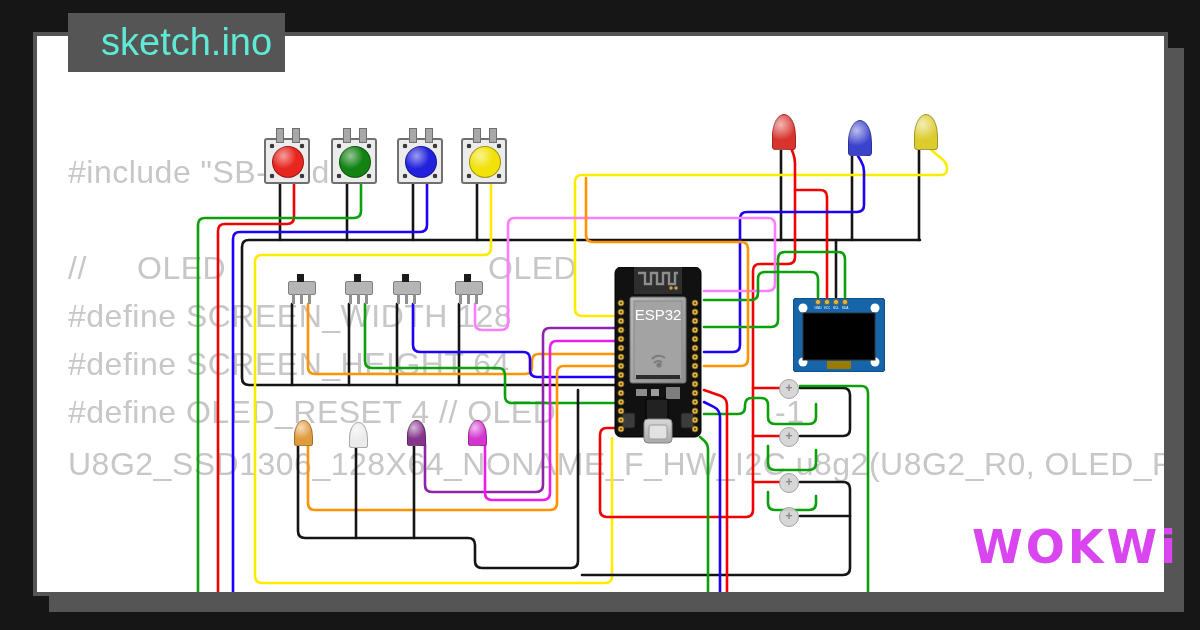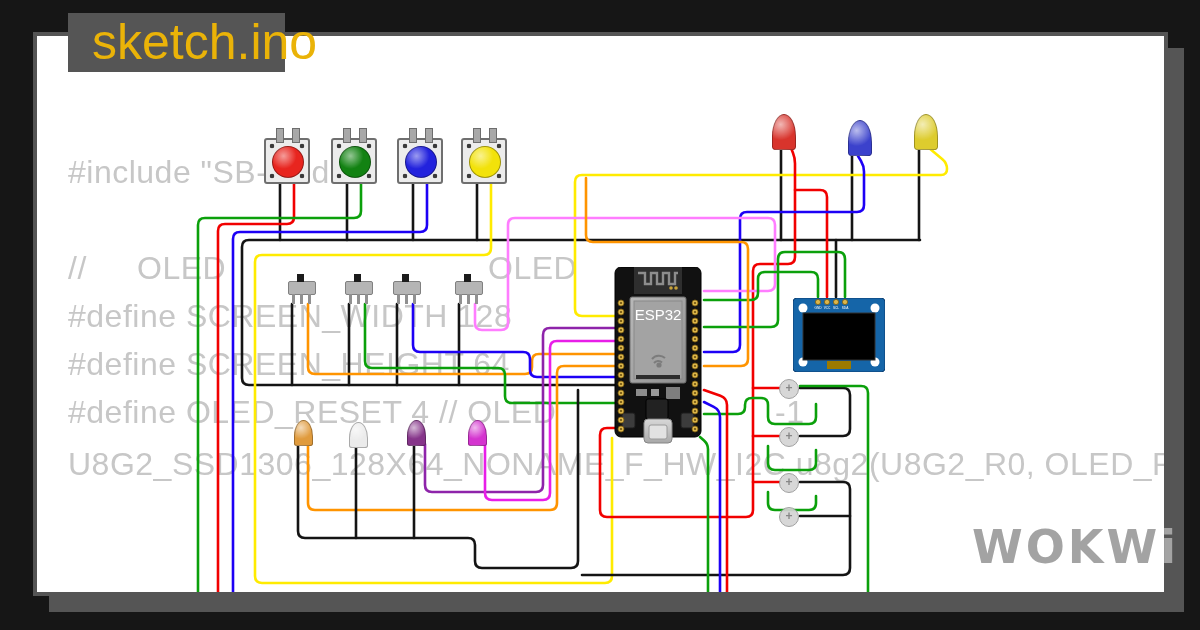--- a/index.html
+++ b/index.html
@@ -3,22 +3,22 @@
 <meta charset="utf-8">
 <style>
   html,body{margin:0;padding:0;}
   body{width:1200px;height:630px;overflow:hidden;background:#161616;position:relative;
        font-family:"Liberation Sans",sans-serif;}
   .canvas{position:absolute;left:33px;top:32px;width:1127px;height:556px;background:#fff;
           border:4px solid #555;box-shadow:16px 16px 0 #555;overflow:hidden;}
   .code-line{position:absolute;color:#c7c7c7;font-size:32px;letter-spacing:0.5px;
              white-space:pre;font-family:"Liberation Sans",sans-serif;}
   .tab{position:absolute;left:68px;top:13px;width:217px;height:59px;background:#555;z-index:40;}
-  .tab span{display:block;color:#eab308;font-size:50px;line-height:59px;padding-left:24px;}
-  .logo{position:absolute;left:972px;top:520px;z-index:30;color:#a3a3a3;font-size:46px;
+  .tab span{display:block;color:#5eead4;font-size:38px;line-height:59px;padding-left:33px;}
+  .logo{position:absolute;left:972px;top:520px;z-index:30;color:#d946ef;font-size:46px;
         font-weight:bold;letter-spacing:3px;font-family:"DejaVu Sans",sans-serif;}
   #wire-svg{position:absolute;left:37px;top:36px;width:1127px;height:556px;z-index:5;pointer-events:none;}
   .comp{position:absolute;z-index:10;}
   
   .pbtn{width:42px;height:42px;background:
         radial-gradient(circle at 6px 6px,#3a3a3a 2px,transparent 2.6px),
         radial-gradient(circle at 36px 6px,#3a3a3a 2px,transparent 2.6px),
         radial-gradient(circle at 6px 36px,#3a3a3a 2px,transparent 2.6px),
         radial-gradient(circle at 36px 36px,#3a3a3a 2px,transparent 2.6px),#ececec;
         border:2px solid #6f6f6f;border-radius:3px;}

